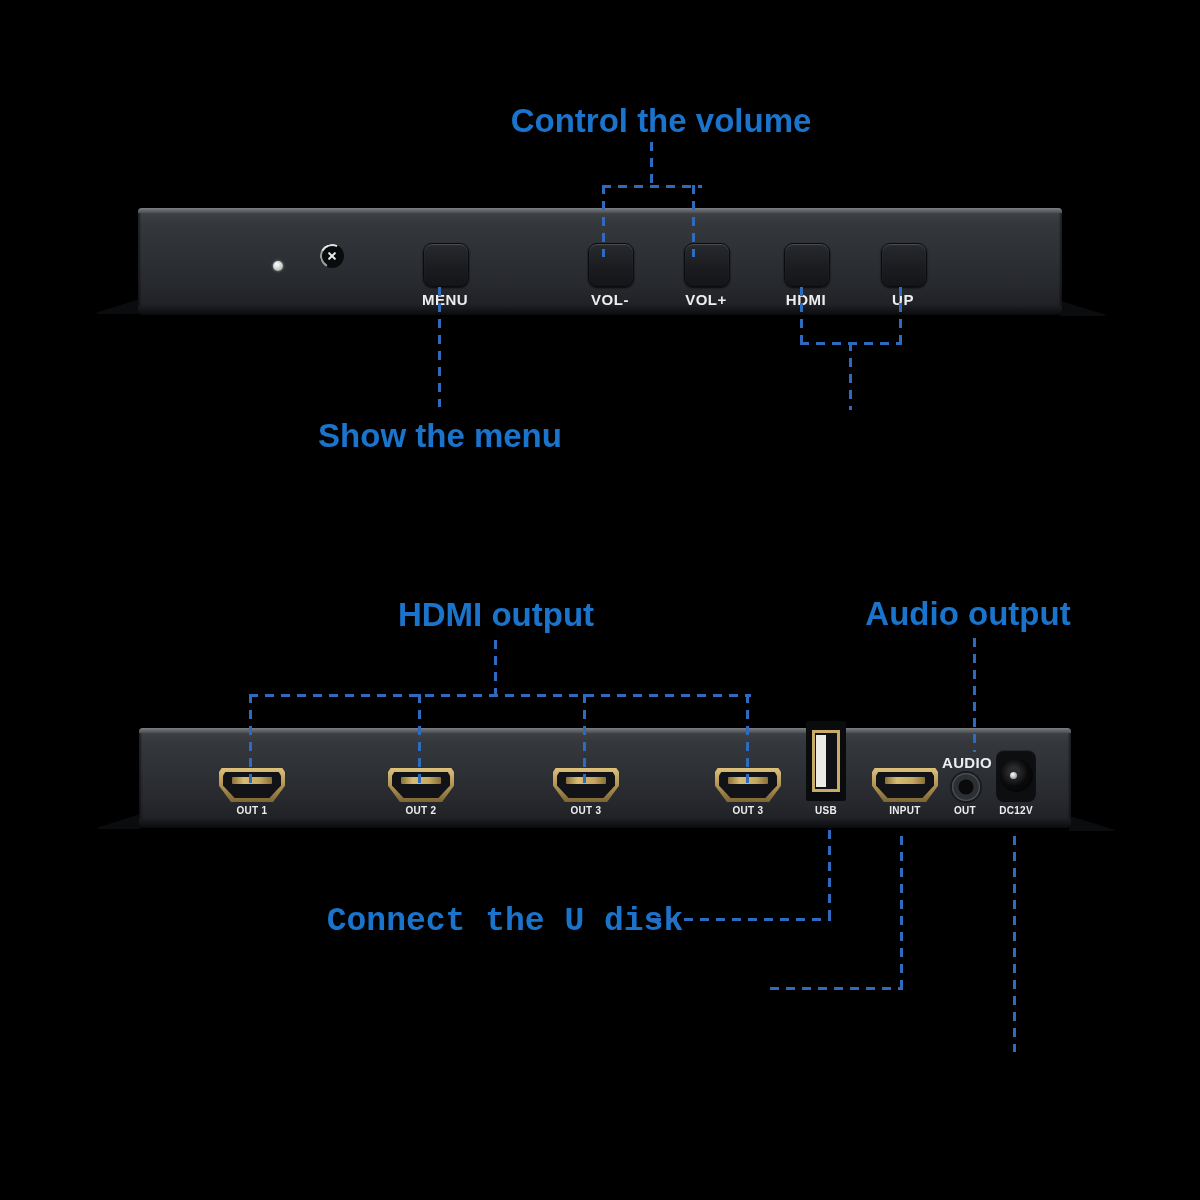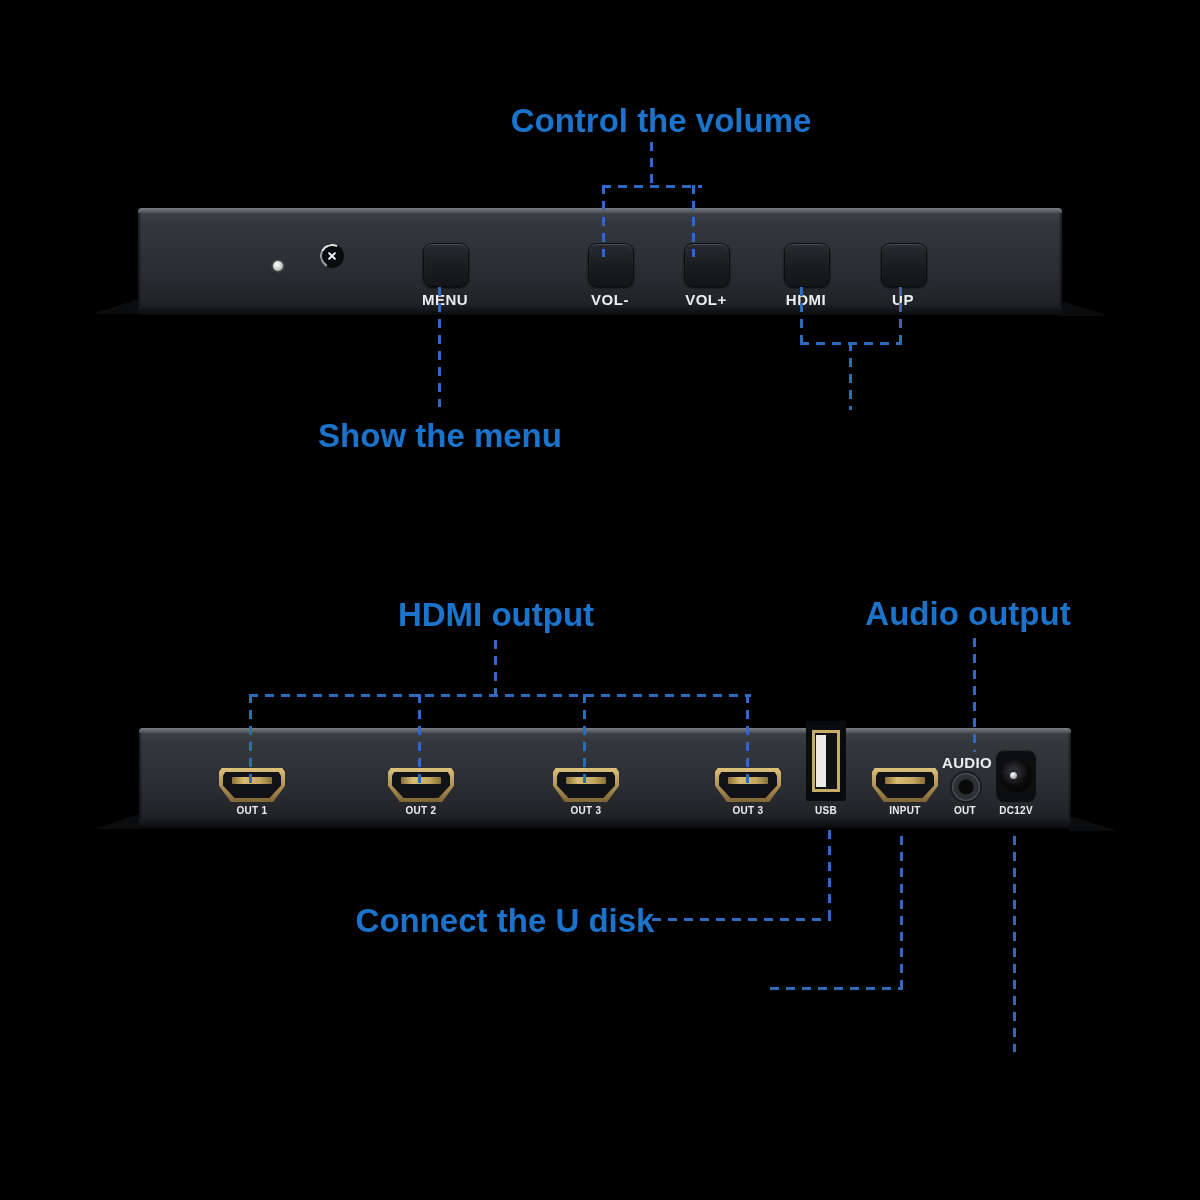--- a/index.html
+++ b/index.html
@@ -169,20 +169,20 @@
     <div class="plabel" style="left:609px;top:77px;">OUT 3</div>
     <div class="plabel" style="left:687px;top:77px;">USB</div>
     <div class="plabel" style="left:766px;top:77px;">INPUT</div>
     <div class="plabel" style="left:828px;top:26px;font-size:15px;">AUDIO</div>
     <div class="plabel" style="left:826px;top:77px;">OUT</div>
     <div class="plabel" style="left:877px;top:77px;">DC12V</div>
   </div>
 
   <div class="vdash" style="left:828px;top:830px;height:89px;"></div>
   <div class="hdash" style="left:652px;top:918px;width:179px;"></div>
-  <div class="note" style="left:505px;top:921px;">Connect the U disk</div>
+  <div class="note" style="left:505px;top:921px;font-family:Liberation Mono, monospace;">Connect the U disk</div>
 
   <div class="vdash" style="left:900px;top:836px;height:152px;"></div>
   <div class="hdash" style="left:770px;top:987px;width:133px;"></div>
 
   <div class="vdash" style="left:1013px;top:836px;height:216px;"></div>
 
 </div>
 
 </body></html>

